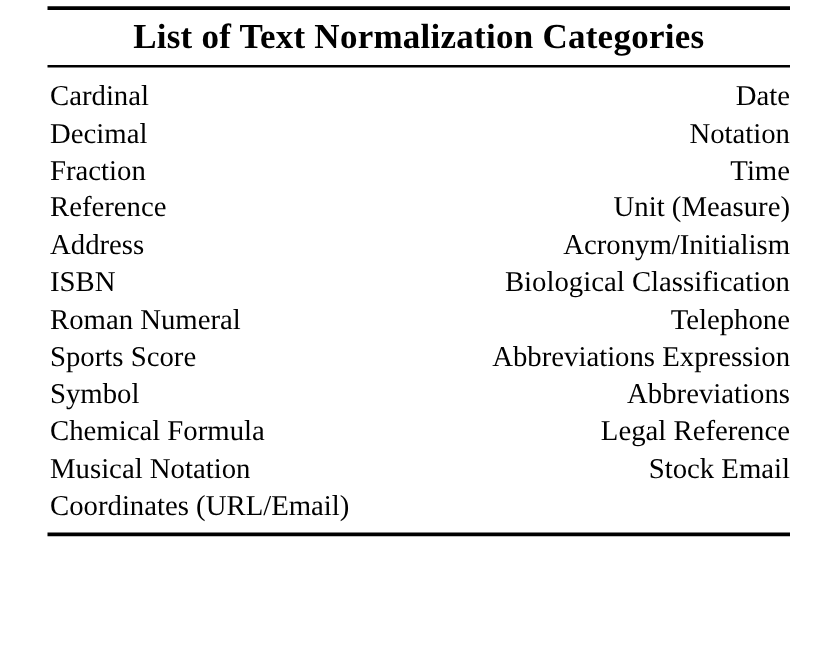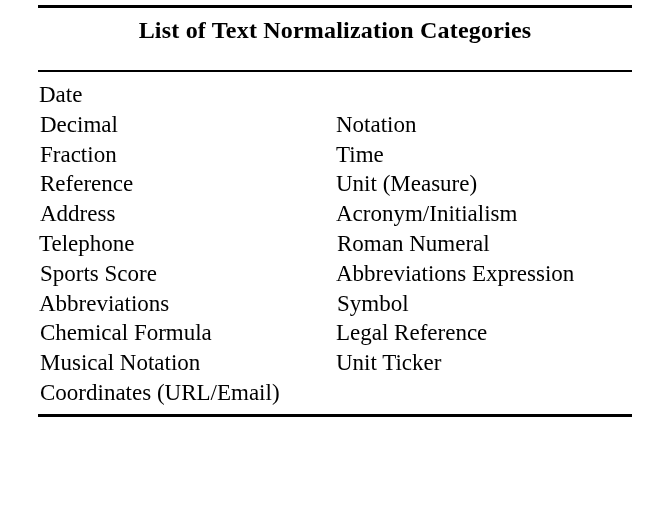--- a/index.html
+++ b/index.html
@@ -25,52 +25,53 @@
     width:594px;
   }
   .rule{
     width:100%;
     background:var(--rule-color);
   }
   .rule.thick{ height:3px; }
   .rule.thin{ height:2px; }
   .table-title{
     font-weight:bold;
-    font-size:24px;
+    font-size:28px;
     line-height:24px;
     text-align:center;
-    padding:10px 0 28px 0;
+    padding:10px 0 10px 0;
     letter-spacing:0.2px;
   }
   .rows{
     padding:8px 0 6px 0;
   }
   .row{
     display:grid;
     grid-template-columns:1fr 1fr;
     line-height:29.8px;
     font-size:23px;
   }
   .cell{
     white-space:nowrap;
     overflow:hidden;
   }
   .cell-left{ padding-left:2px; }
-  .cell-right{ padding-left:1px; }
+  .cell-right{ padding-left:1px;text-align:right; }
 </style>
 </head>
 <body>
 
 <div class="page">
   <div class="table-wrap">
     <div class="rule thick"></div>
     <div class="table-title">List of Text Normalization Categories</div>
     <div class="rule thin"></div>
     <div class="rows">
   <div class="row">
+    <span class="cell cell-left">Cardinal</span>
     <span class="cell cell-right">Date</span>
   </div>
 
   <div class="row">
     <span class="cell cell-left">Decimal</span>
     <span class="cell cell-right">Notation</span>
   </div>
 
   <div class="row">
     <span class="cell cell-left">Fraction</span>
@@ -80,46 +81,50 @@
   <div class="row">
     <span class="cell cell-left">Reference</span>
     <span class="cell cell-right">Unit (Measure)</span>
   </div>
 
   <div class="row">
     <span class="cell cell-left">Address</span>
     <span class="cell cell-right">Acronym/Initialism</span>
   </div>
 
+  <div class="row">
+    <span class="cell cell-left">ISBN</span>
+    <span class="cell cell-right">Biological Classification</span>
+  </div>
 
   <div class="row">
+    <span class="cell cell-left">Roman Numeral</span>
     <span class="cell cell-right">Telephone</span>
-    <span class="cell cell-left">Roman Numeral</span>
   </div>
 
   <div class="row">
     <span class="cell cell-left">Sports Score</span>
     <span class="cell cell-right">Abbreviations Expression</span>
   </div>
 
   <div class="row">
+    <span class="cell cell-left">Symbol</span>
     <span class="cell cell-right">Abbreviations</span>
-    <span class="cell cell-left">Symbol</span>
   </div>
 
   <div class="row">
     <span class="cell cell-left">Chemical Formula</span>
     <span class="cell cell-right">Legal Reference</span>
   </div>
 
 
 
   <div class="row">
     <span class="cell cell-left">Musical Notation</span>
-    <span class="cell cell-right">Unit Ticker</span>
+    <span class="cell cell-right">Stock Email</span>
   </div>
 
   <div class="row">
     <span class="cell cell-left">Coordinates (URL/Email)</span>
     <span class="cell cell-right"></span>
   </div>
 </div>
     <div class="rule thick"></div>
   </div>
 </div>

